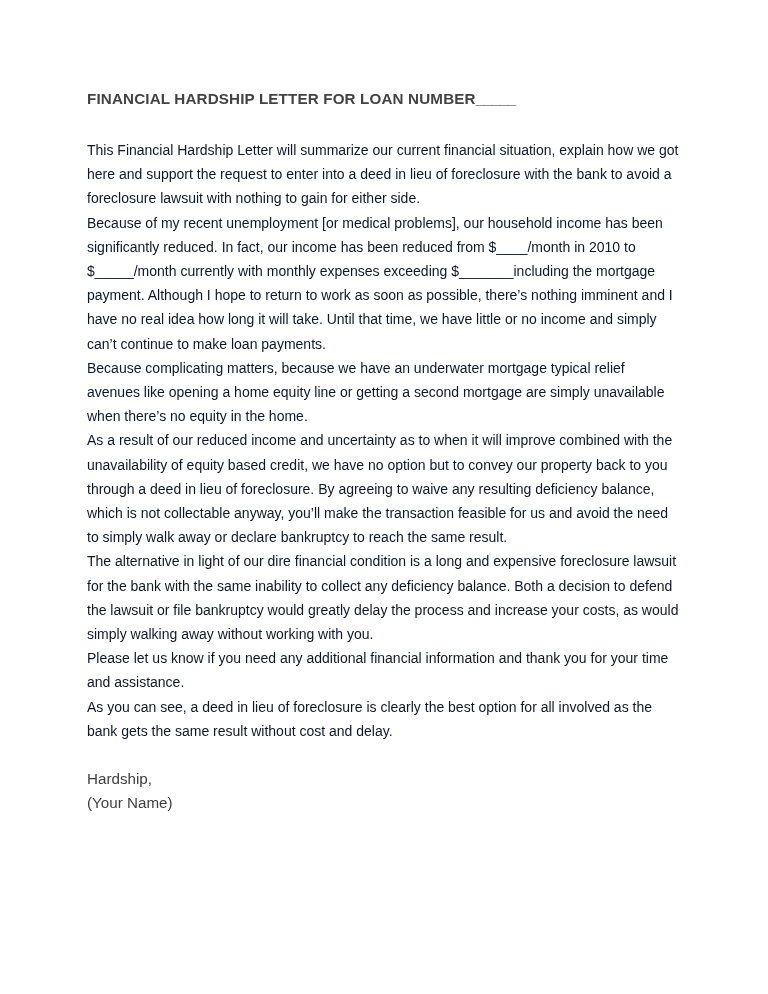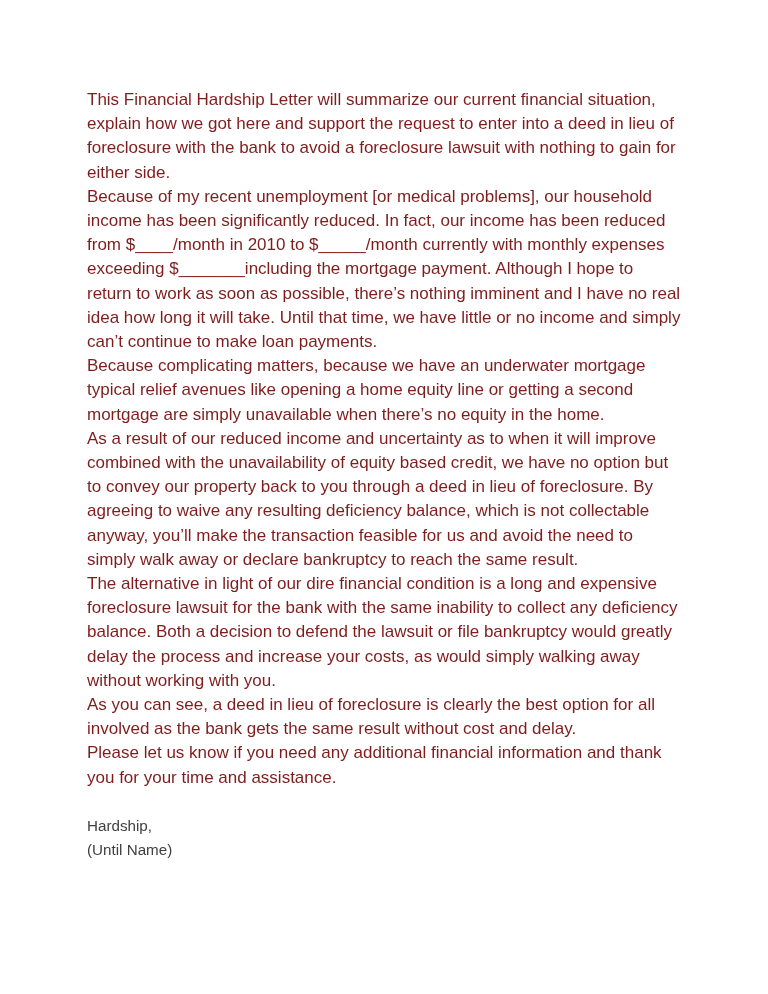--- a/index.html
+++ b/index.html
@@ -34,23 +34,23 @@
     line-height: 22px;
     letter-spacing: 0.15px;
     color: #434343;
     margin: 0 0 28px 0;
     white-space: nowrap;
   }
   .blank {
     letter-spacing: -0.4px;
   }
   .letter-body {
-    font-size: 17px;
+    font-size: 14px;
     line-height: 24.2px;
-    color: #7f1d1d;
+    color: #0f172a;
   }
   .letter-body p {
     margin: 0;
     text-align: left;
   }
   .sig-block {
     margin-top: 24px;
   }
   .sig-block p {
     margin: 0;
@@ -58,30 +58,31 @@
     line-height: 24.2px;
   }
 </style>
 </head>
 <body>
 
 <div class="page">
 
   <div class="doc-body">
 
+    <h1 class="doc-title"><span>FINANCIAL HARDSHIP LETTER FOR LOAN NUMBER</span><span class="blank">_____</span></h1>
 
     <div class="letter-body">
       <p>This Financial Hardship Letter will summarize our current financial situation, explain how we got here and support the request to enter into a deed in lieu of foreclosure with the bank to avoid a foreclosure lawsuit with nothing to gain for either side.</p>
       <p>Because of my recent unemployment [or medical problems], our household income has been significantly reduced. In fact, our income has been reduced from $____/month in 2010 to $_____/month currently with monthly expenses exceeding $_______including the mortgage payment. Although I hope to return to work as soon as possible, there’s nothing imminent and I have no real idea how long it will take. Until that time, we have little or no income and simply can’t continue to make loan payments.</p>
       <p>Because complicating matters, because we have an underwater mortgage typical relief avenues like opening a home equity line or getting a second mortgage are simply unavailable when there’s no equity in the home.</p>
       <p>As a result of our reduced income and uncertainty as to when it will improve combined with the unavailability of equity based credit, we have no option but to convey our property back to you through a deed in lieu of foreclosure. By agreeing to waive any resulting deficiency balance, which is not collectable anyway, you’ll make the transaction feasible for us and avoid the need to simply walk away or declare bankruptcy to reach the same result.</p>
       <p>The alternative in light of our dire financial condition is a long and expensive foreclosure lawsuit for the bank with the same inability to collect any deficiency balance. Both a decision to defend the lawsuit or file bankruptcy would greatly delay the process and increase your costs, as would simply walking away without working with you.</p>
+      <p>Please let us know if you need any additional financial information and thank you for your time and assistance.</p>
       <p>As you can see, a deed in lieu of foreclosure is clearly the best option for all involved as the bank gets the same result without cost and delay.</p>
-      <p>Please let us know if you need any additional financial information and thank you for your time and assistance.</p>
     </div>
 
     <div class="sig-block">
       <p>Hardship,</p>
-      <p>(Until Name)</p>
+      <p>(Your Name)</p>
     </div>
 
   </div>
 </div>
 
 </body></html>

